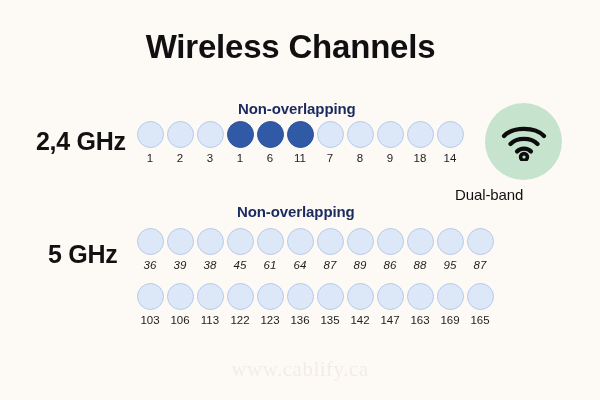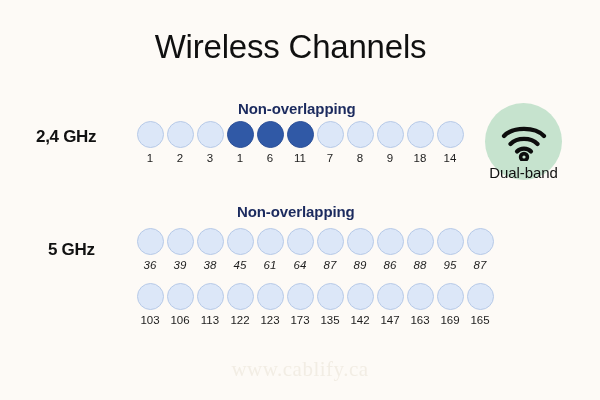--- a/index.html
+++ b/index.html
@@ -9,28 +9,28 @@
     font-family:"Liberation Sans", sans-serif;
     position:relative;
     overflow:hidden;
     -webkit-font-smoothing:antialiased;
   }
   #stage{position:absolute;left:0;top:0;width:600px;height:400px;}
 
   .title{
     position:absolute;left:0;top:28px;width:581px;
     text-align:center;
-    font-size:33px;font-weight:normal;
+    font-size:33px;font-weight:bold;
     color:#101010;
     letter-spacing:-0.2px;
   }
 
   .band-label{
     position:absolute;
-    font-size:17px;font-weight:bold;color:#111111;
+    font-size:25px;font-weight:bold;color:#111111;
     white-space:nowrap;
     letter-spacing:-0.3px;
   }
   .band-24{left:36px;top:127px;}
   .band-5{left:48px;top:240px;}
 
   .nonoverlap{
     position:absolute;
     font-size:15px;font-weight:bold;
     color:#1B2A5E;
@@ -71,22 +71,21 @@
   .row5b .num{font-size:11.5px;}
 
   .badge{
     position:absolute;left:485px;top:103px;
     width:77px;height:77px;border-radius:50%;
     background:#C6E3CE;
     display:flex;align-items:center;justify-content:center;
   }
   .badge svg{display:block;}
   .badge-label{
-    position:absolute;left:455px;top:164px;width:137px;
-    text-align:center;
+    position:absolute;left:455px;top:186px;width:137px;
     font-size:15px;color:#111111;
     letter-spacing:-0.1px;
   }
 
   .watermark{
     position:absolute;left:0;top:357px;width:600px;
     text-align:center;
     font-family:"Liberation Serif", serif;
     font-size:21px;
     color:#F2EDE4;
@@ -218,21 +217,21 @@
       <div class="ch">
         <div class="dot"></div>
         <div class="num">122</div>
       </div>
       <div class="ch">
         <div class="dot"></div>
         <div class="num">123</div>
       </div>
       <div class="ch">
         <div class="dot"></div>
-        <div class="num">173</div>
+        <div class="num">136</div>
       </div>
       <div class="ch">
         <div class="dot"></div>
         <div class="num">135</div>
       </div>
       <div class="ch">
         <div class="dot"></div>
         <div class="num">142</div>
       </div>
       <div class="ch">

